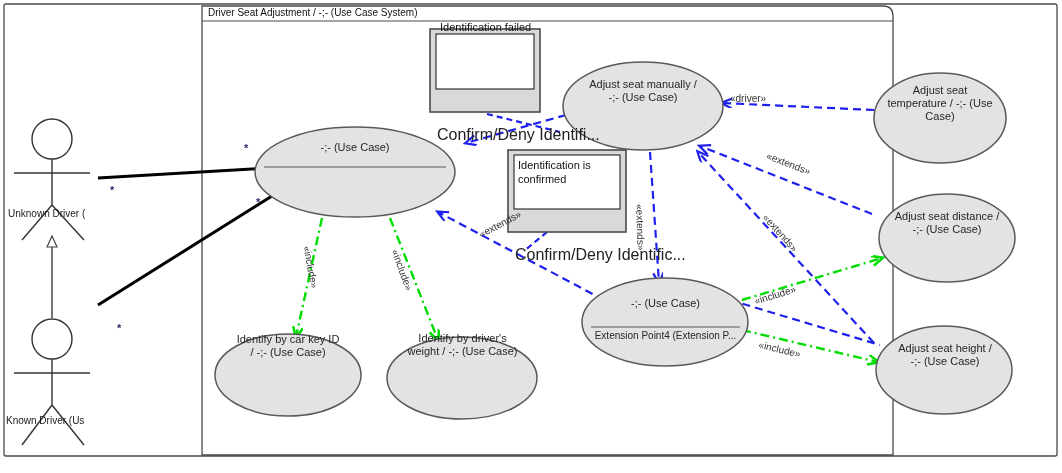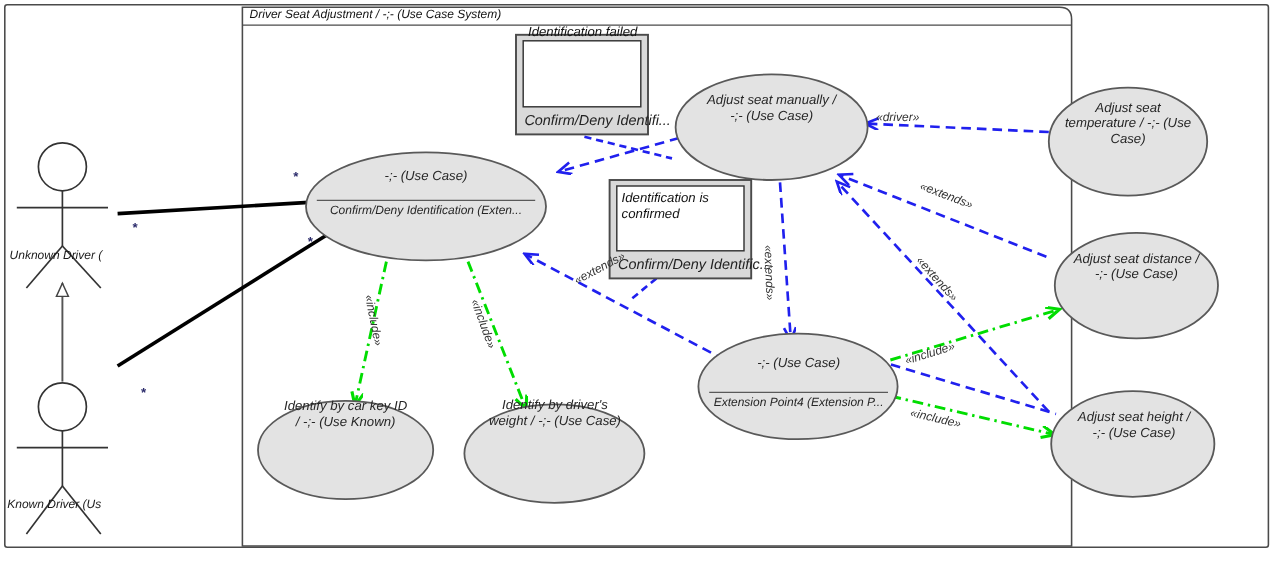--- a/index.html
+++ b/index.html
@@ -1,26 +1,26 @@
 <!DOCTYPE html>
 <html><head>
 <meta charset="utf-8">
 <style>
   html,body{margin:0;padding:0;background:#ffffff;}
   body{width:1062px;height:473px;position:relative;overflow:hidden;
        font-family:"Liberation Sans","DejaVu Sans",sans-serif;}
-  #canvas{position:absolute;left:0;top:0;width:1062px;height:446px;font-style:italic;}
+  #canvas{position:absolute;left:0;top:0;width:1062px;height:446px;}
   svg.layer{position:absolute;left:0;top:0;width:1062px;height:473px;overflow:visible;}
   .ucLabel{position:absolute;text-align:center;font-size:11px;line-height:13px;color:#262626;}
   .compLabel{position:absolute;text-align:center;font-size:10px;line-height:12px;color:#262626;white-space:nowrap;}
   .stereo{position:absolute;font-size:10px;color:#333;white-space:nowrap;}
   .mult{position:absolute;font-size:11px;color:#2b2b6b;font-weight:bold;}
   .actorLabel{position:absolute;font-size:10px;color:#1a1a1a;white-space:nowrap;}
   .noteTitle{position:absolute;font-size:11px;line-height:14px;color:#111;}
-  .noteFoot{position:absolute;font-size:12px;color:#222;white-space:nowrap;}
+  .noteFoot{position:absolute;font-size:16px;color:#222;white-space:nowrap;margin-top:33px;}
   .frameTitle{position:absolute;font-size:10px;color:#111;white-space:nowrap;}
   .wm{position:absolute;font-size:17px;font-weight:bold;color:#222;letter-spacing:1px;
       font-family:"DejaVu Sans",sans-serif;}
 </style>
 </head>
 <body>
 
 <div id="canvas">
 
   <svg class="layer">
@@ -120,21 +120,20 @@
   <div class="actorLabel" style="left:6px;top:415px;">Known Driver (Us</div>
 
   <div class="mult" style="left:244px;top:142px;">*</div>
   <div class="mult" style="left:110px;top:184px;">*</div>
   <div class="mult" style="left:256px;top:196px;">*</div>
   <div class="mult" style="left:117px;top:322px;">*</div>
 
   <div class="ucLabel" style="left:255px;top:141px;width:200px;">
     <div>-;- (Use Case)</div>
   </div>
-  <div class="compLabel" style="left:255px;top:170px;width:200px;">Confirm/Deny Identification (Exten...</div>
 
   <div class="ucLabel" style="left:563px;top:78px;width:160px;">
     <div>Adjust seat manually /</div>
     <div>-;- (Use Case)</div>
   </div>
 
   <div class="ucLabel" style="left:876px;top:84px;width:128px;">
     <div>Adjust seat</div>
     <div>temperature / -;- (Use</div>
     <div>Case)</div>
@@ -150,21 +149,21 @@
     <div>-;- (Use Case)</div>
   </div>
 
   <div class="ucLabel" style="left:583px;top:297px;width:165px;">
     <div>-;- (Use Case)</div>
   </div>
   <div class="compLabel" style="left:583px;top:330px;width:165px;">Extension Point4 (Extension P...</div>
 
   <div class="ucLabel" style="left:213px;top:333px;width:150px;">
     <div>Identify by car key ID</div>
-    <div>/ -;- (Use Known)</div>
+    <div>/ -;- (Use Case)</div>
   </div>
 
   <div class="ucLabel" style="left:385px;top:332px;width:155px;">
     <div>Identify by driver's</div>
     <div>weight / -;- (Use Case)</div>
   </div>
 
   <div class="noteTitle" style="left:440px;top:20px;width:92px;">Identification failed</div>
   <div class="noteFoot" style="left:437px;top:93px;">Confirm/Deny Identifi...</div>
 

